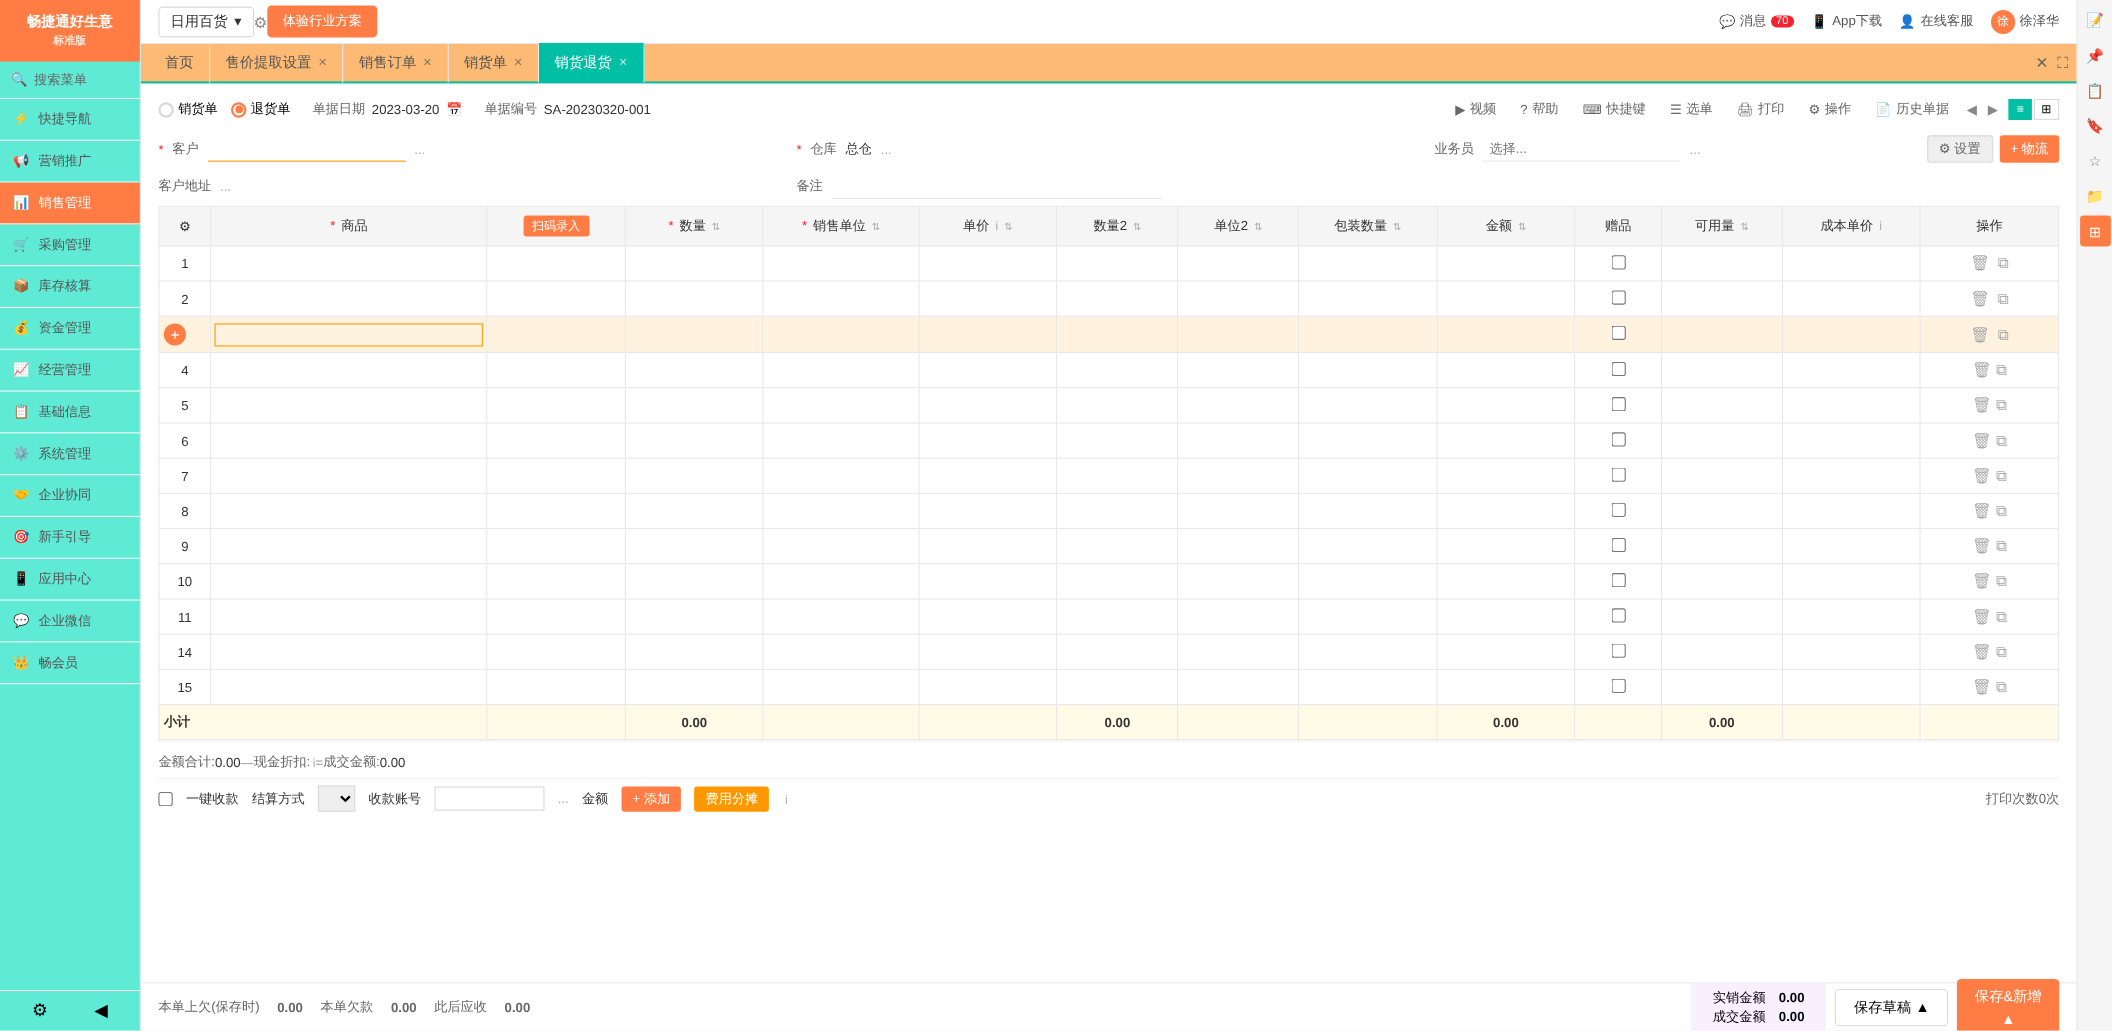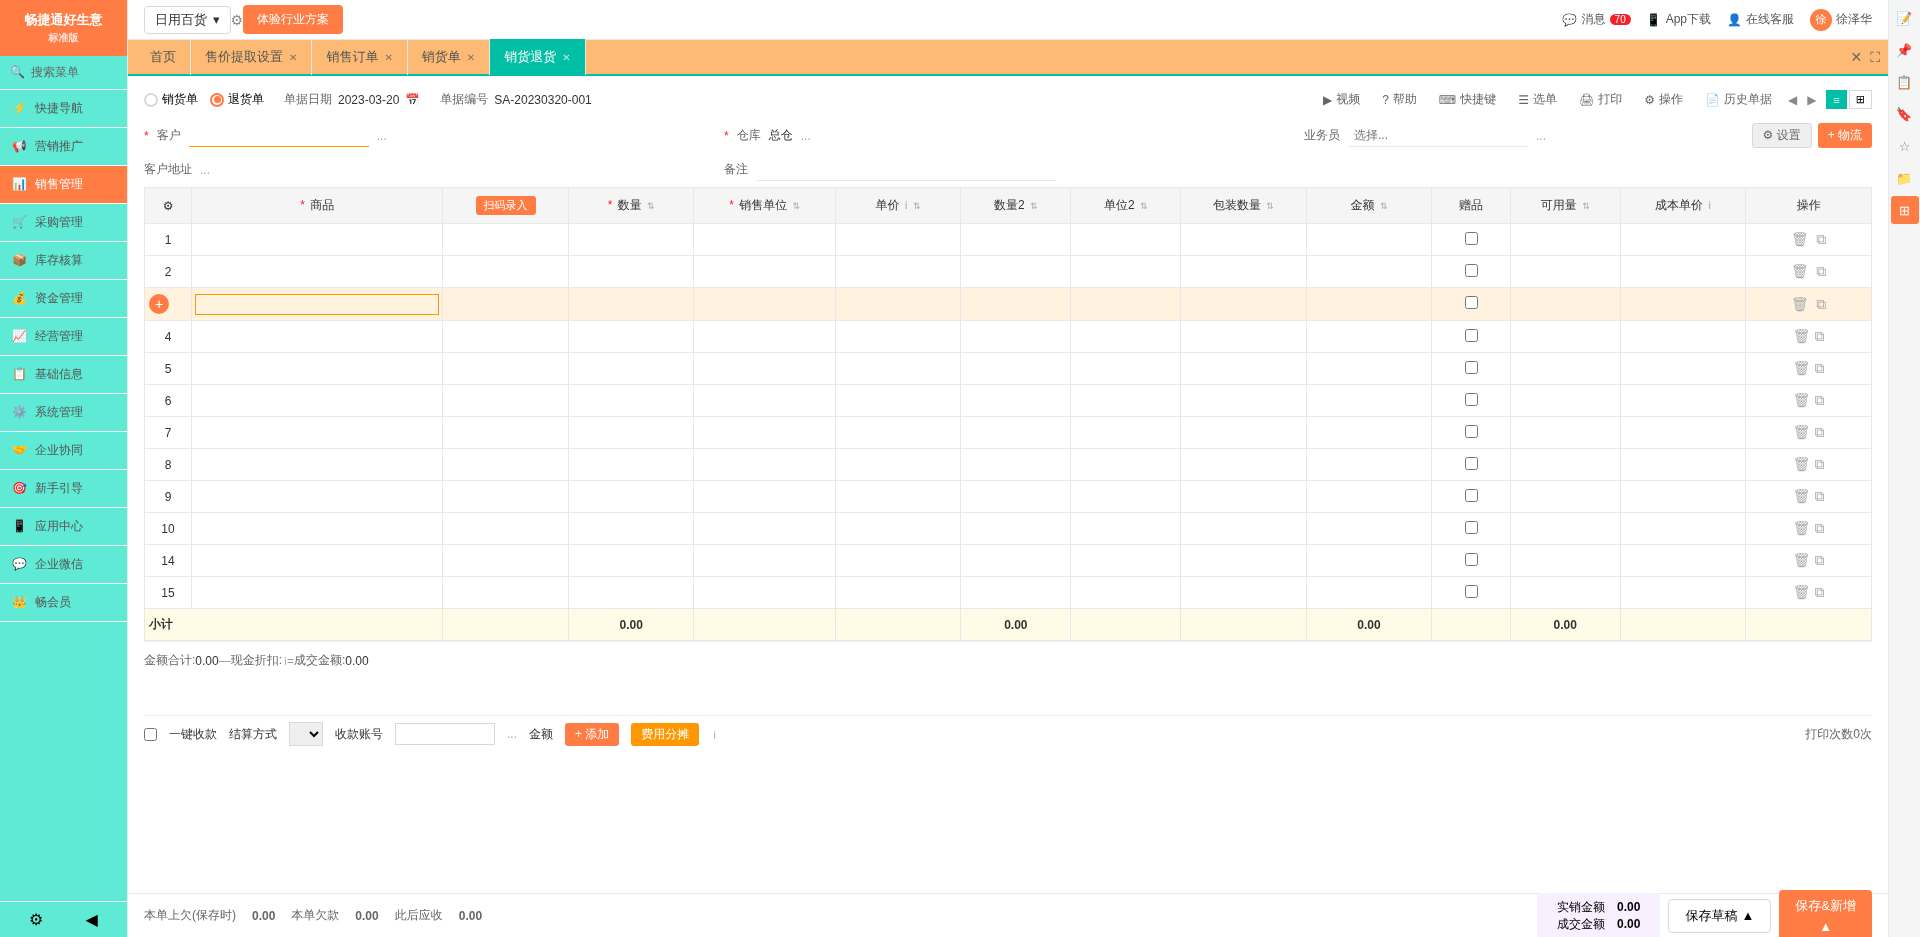--- a/index.html
+++ b/index.html
@@ -71,21 +71,21 @@
     
     .summary-row td { background: #fffbe6; font-weight: bold; color: #333; }
     
     
     .footer-calc { display: flex; align-items: center; padding: 10px 0 6px; font-size: 12px; color: #333; border-top: 1px solid #f0f0f0; }
     .calc-label { color: #666; }
     .minus-icon { color: #999; }
     .equals-icon { color: #999; }
     
     
-    .payment-row { display: flex; align-items: center; gap: 12px; padding: 6px 0; font-size: 12px; color: #333; border-top: 1px solid #f0f0f0; margin-top: 40px; }
+    .payment-row { display: flex; align-items: center; gap: 12px; padding: 6px 0; font-size: 12px; color: #333; border-top: 1px solid #f0f0f0; }
     
     
     .bottombar { height: 44px; background: #fff; border-top: 1px solid #e8e8e8; display: flex; align-items: center; justify-content: space-between; padding: 0 16px; flex-shrink: 0; }
     .bottom-stats { display: flex; align-items: center; gap: 16px; font-size: 12px; color: #666; }
     .bottom-right { display: flex; align-items: center; gap: 8px; }
     .save-draft-btn { border: 1px solid #d9d9d9; background: white; padding: 7px 16px; border-radius: 4px; font-size: 13px; cursor: pointer; display: flex; align-items: center; gap: 4px; }
     .save-new-btn { background: #ff7d45; color: white; border: none; padding: 7px 16px; border-radius: 4px; font-size: 13px; cursor: pointer; display: flex; align-items: center; gap: 4px; flex-direction: column; }
     
     
     .right-panel { width: 32px; background: #f5f5f5; display: flex; flex-direction: column; border-left: 1px solid #e8e8e8; align-items: center; padding: 4px 0; gap: 4px; flex-shrink: 0; }
@@ -556,20 +556,36 @@
               <td></td>
               <td></td>
               <td></td>
               <td class="checkbox-cell"><input type="checkbox" style=""></td>
               <td></td>
               <td></td>
               <td><span class="action-icon">🗑</span><span class="action-icon">⧉</span></td>
             </tr>
           <tr>
               <td class="row-num">10</td>
+              <td></td>
+              <td></td>
+              <td></td>
+              <td></td>
+              <td></td>
+              <td></td>
+              <td></td>
+              <td></td>
+              <td></td>
+              <td class="checkbox-cell"><input type="checkbox" style=""></td>
+              <td></td>
+              <td></td>
+              <td><span class="action-icon">🗑</span><span class="action-icon">⧉</span></td>
+            </tr>
+          <tr>
+              <td class="row-num">11</td>
               <td></td>
               <td></td>
               <td></td>
               <td></td>
               <td></td>
               <td></td>
               <td></td>
               <td></td>
               <td></td>
               <td class="checkbox-cell"><input type="checkbox" style=""></td>

